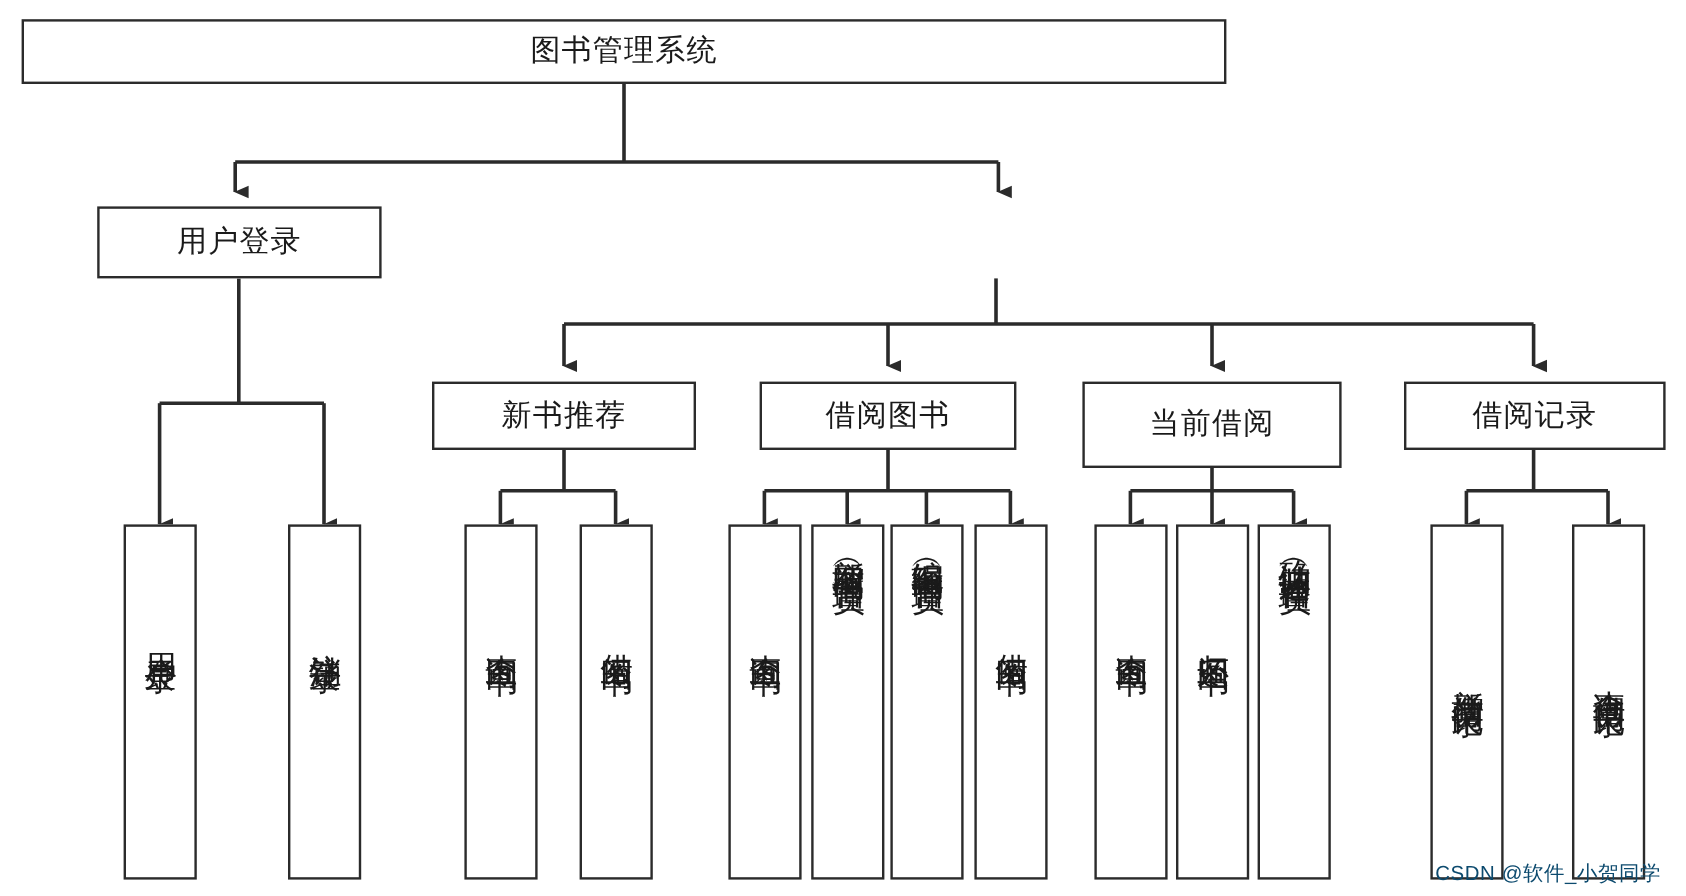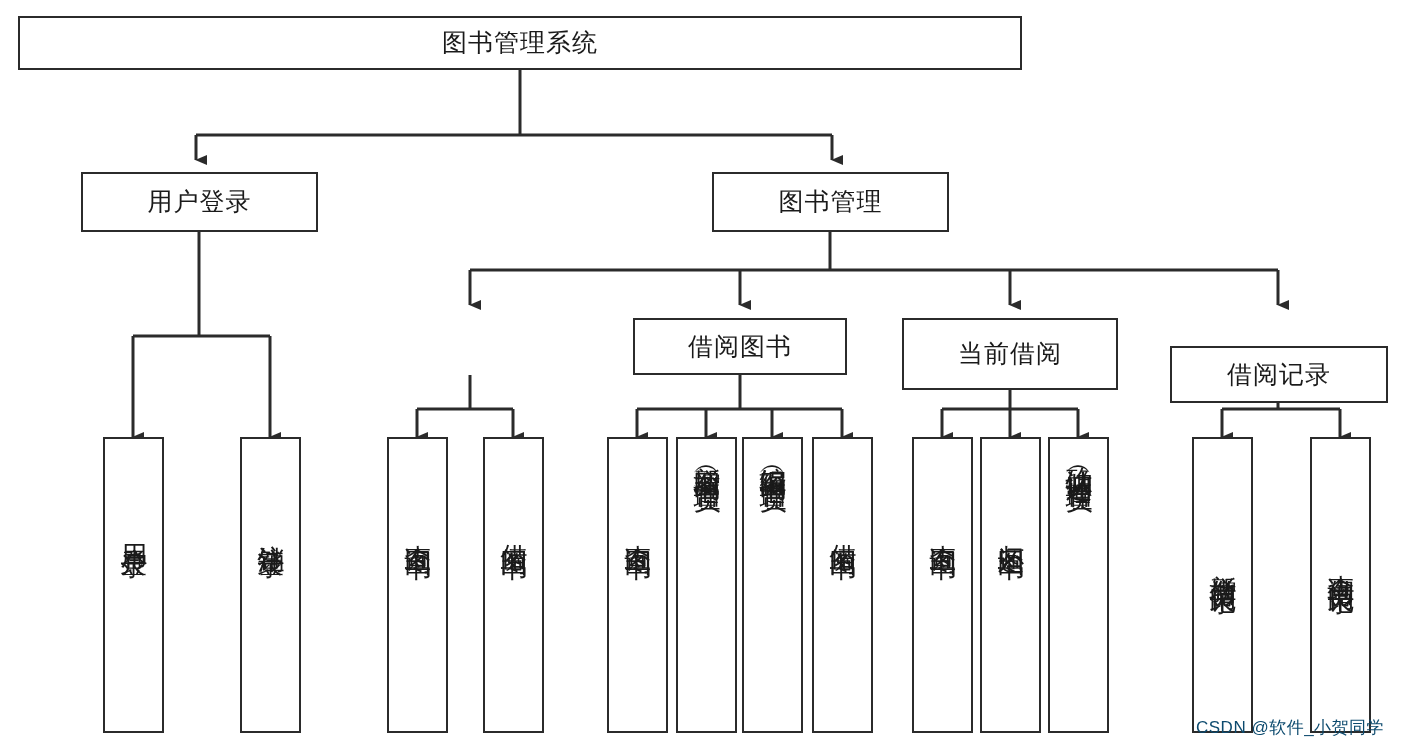--- a/index.html
+++ b/index.html
@@ -131,31 +131,31 @@
     </g>
   </svg>
 
   <div class="node horiz" style="left:18px; top:16px; width:1004px; height:54px;">
     <span class="node-label">图书管理系统</span>
   </div>
 
   <div class="node horiz" style="left:81px; top:172px; width:237px; height:60px;">
     <span class="node-label">用户登录</span>
   </div>
-  <div class="node horiz" style="left:712px; top:172px; width:237px; height:60px;">
-    <span class="node-label">图书管理</span>
-  </div>
-
+
+  <div class="node horiz" style="left:360px; top:318px; width:220px; height:57px;">
+    <span class="node-label">新书推荐</span>
+  </div>
   <div class="node horiz" style="left:633px; top:318px; width:214px; height:57px;">
     <span class="node-label">借阅图书</span>
   </div>
   <div class="node horiz" style="left:902px; top:318px; width:216px; height:72px;">
     <span class="node-label">当前借阅</span>
   </div>
-  <div class="node horiz" style="left:1170px; top:318px; width:218px; height:57px;margin-top:28px;">
+  <div class="node horiz" style="left:1170px; top:318px; width:218px; height:57px;">
     <span class="node-label">借阅记录</span>
   </div>
 
   <div class="node vert mid" style="left:103px; top:437px; width:61px; height:296px;">
     <span class="node-label">用户登录</span>
   </div>
   <div class="node vert mid" style="left:240px; top:437px; width:61px; height:296px;">
     <span class="node-label">注销登录</span>
   </div>
 

